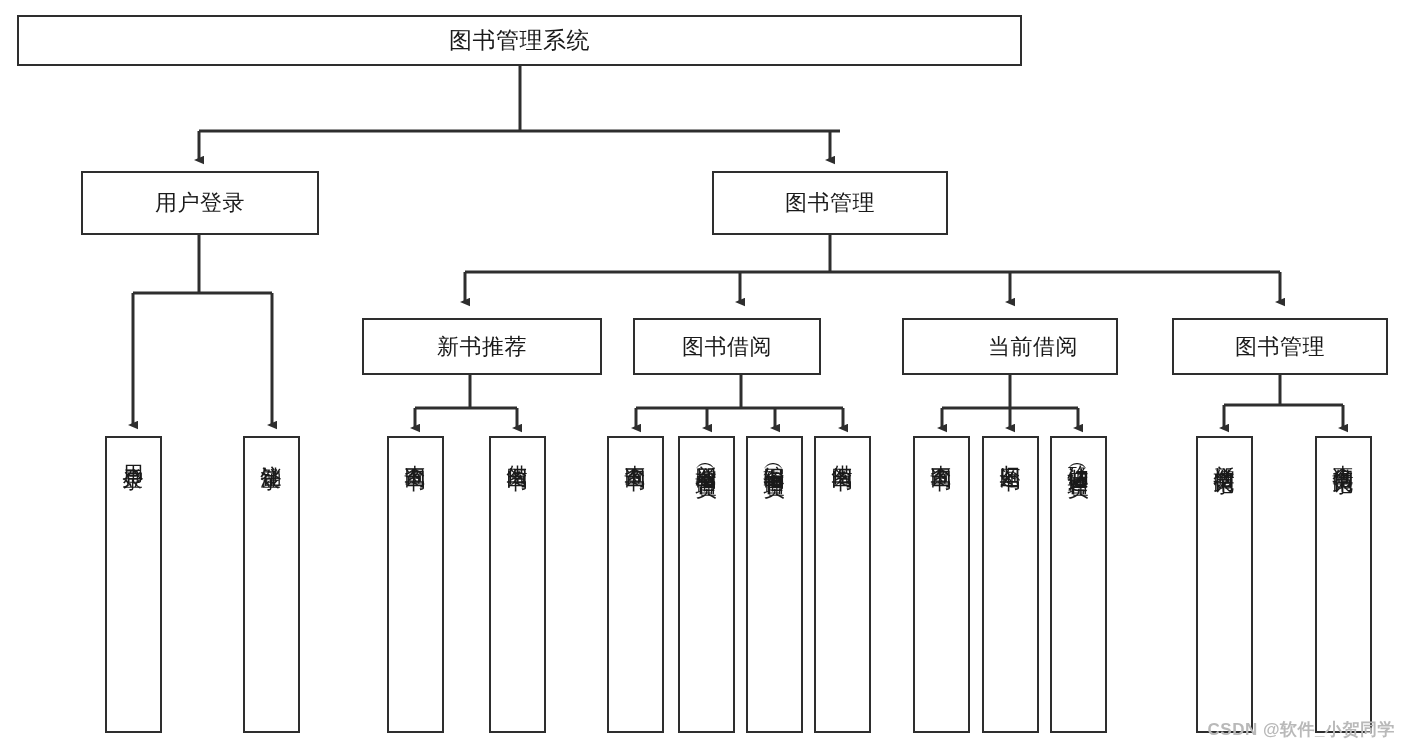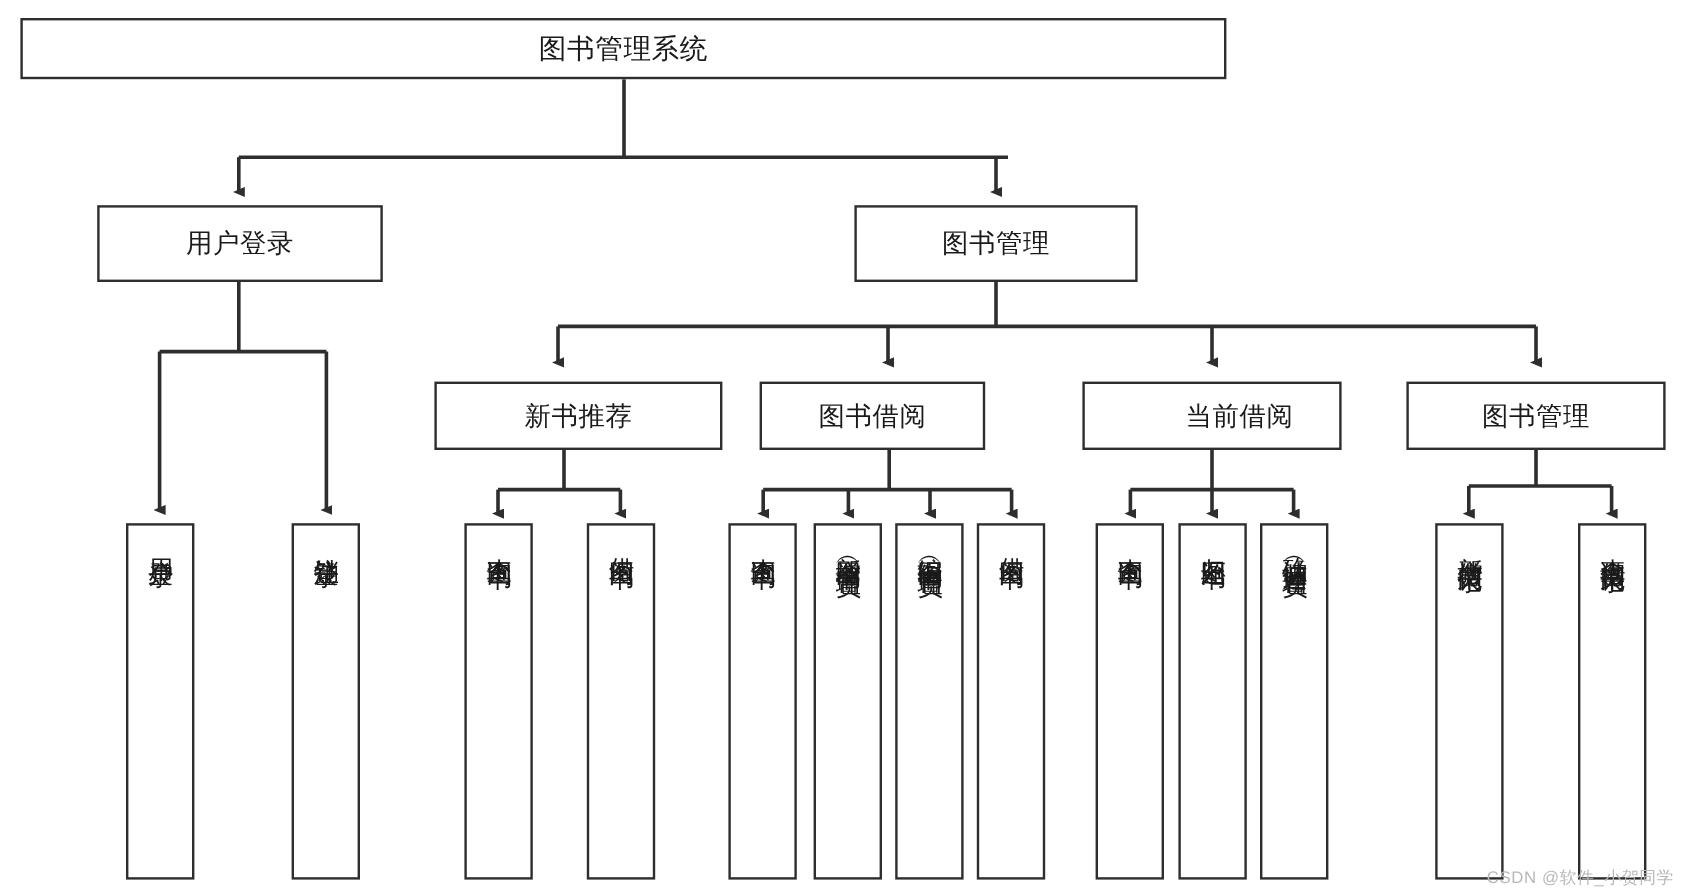--- a/index.html
+++ b/index.html
@@ -57,25 +57,26 @@
     writing-mode: vertical-rl;
     text-orientation: upright;
     font-size: 21px;
     letter-spacing: 2px;
     line-height: 1.1;
   }
   .watermark {
     position: absolute;
     right: 10px;
     bottom: 6px;
-    font-size: 14px;
+    font-size: 17px;
     color: #b9b9b9;
     z-index: 5;
     white-space: nowrap;
     letter-spacing: 0.5px;
+    font-weight: bold;
   }
 </style>
 </head>
 <body>
 
 <div id="diagram-root">
 
   <svg class="connectors" viewBox="0 0 1405 747" xmlns="http://www.w3.org/2000/svg">
     <defs>
       <marker id="arrow" markerWidth="10" markerHeight="10" refX="4.2" refY="5" orient="auto" markerUnits="userSpaceOnUse">

